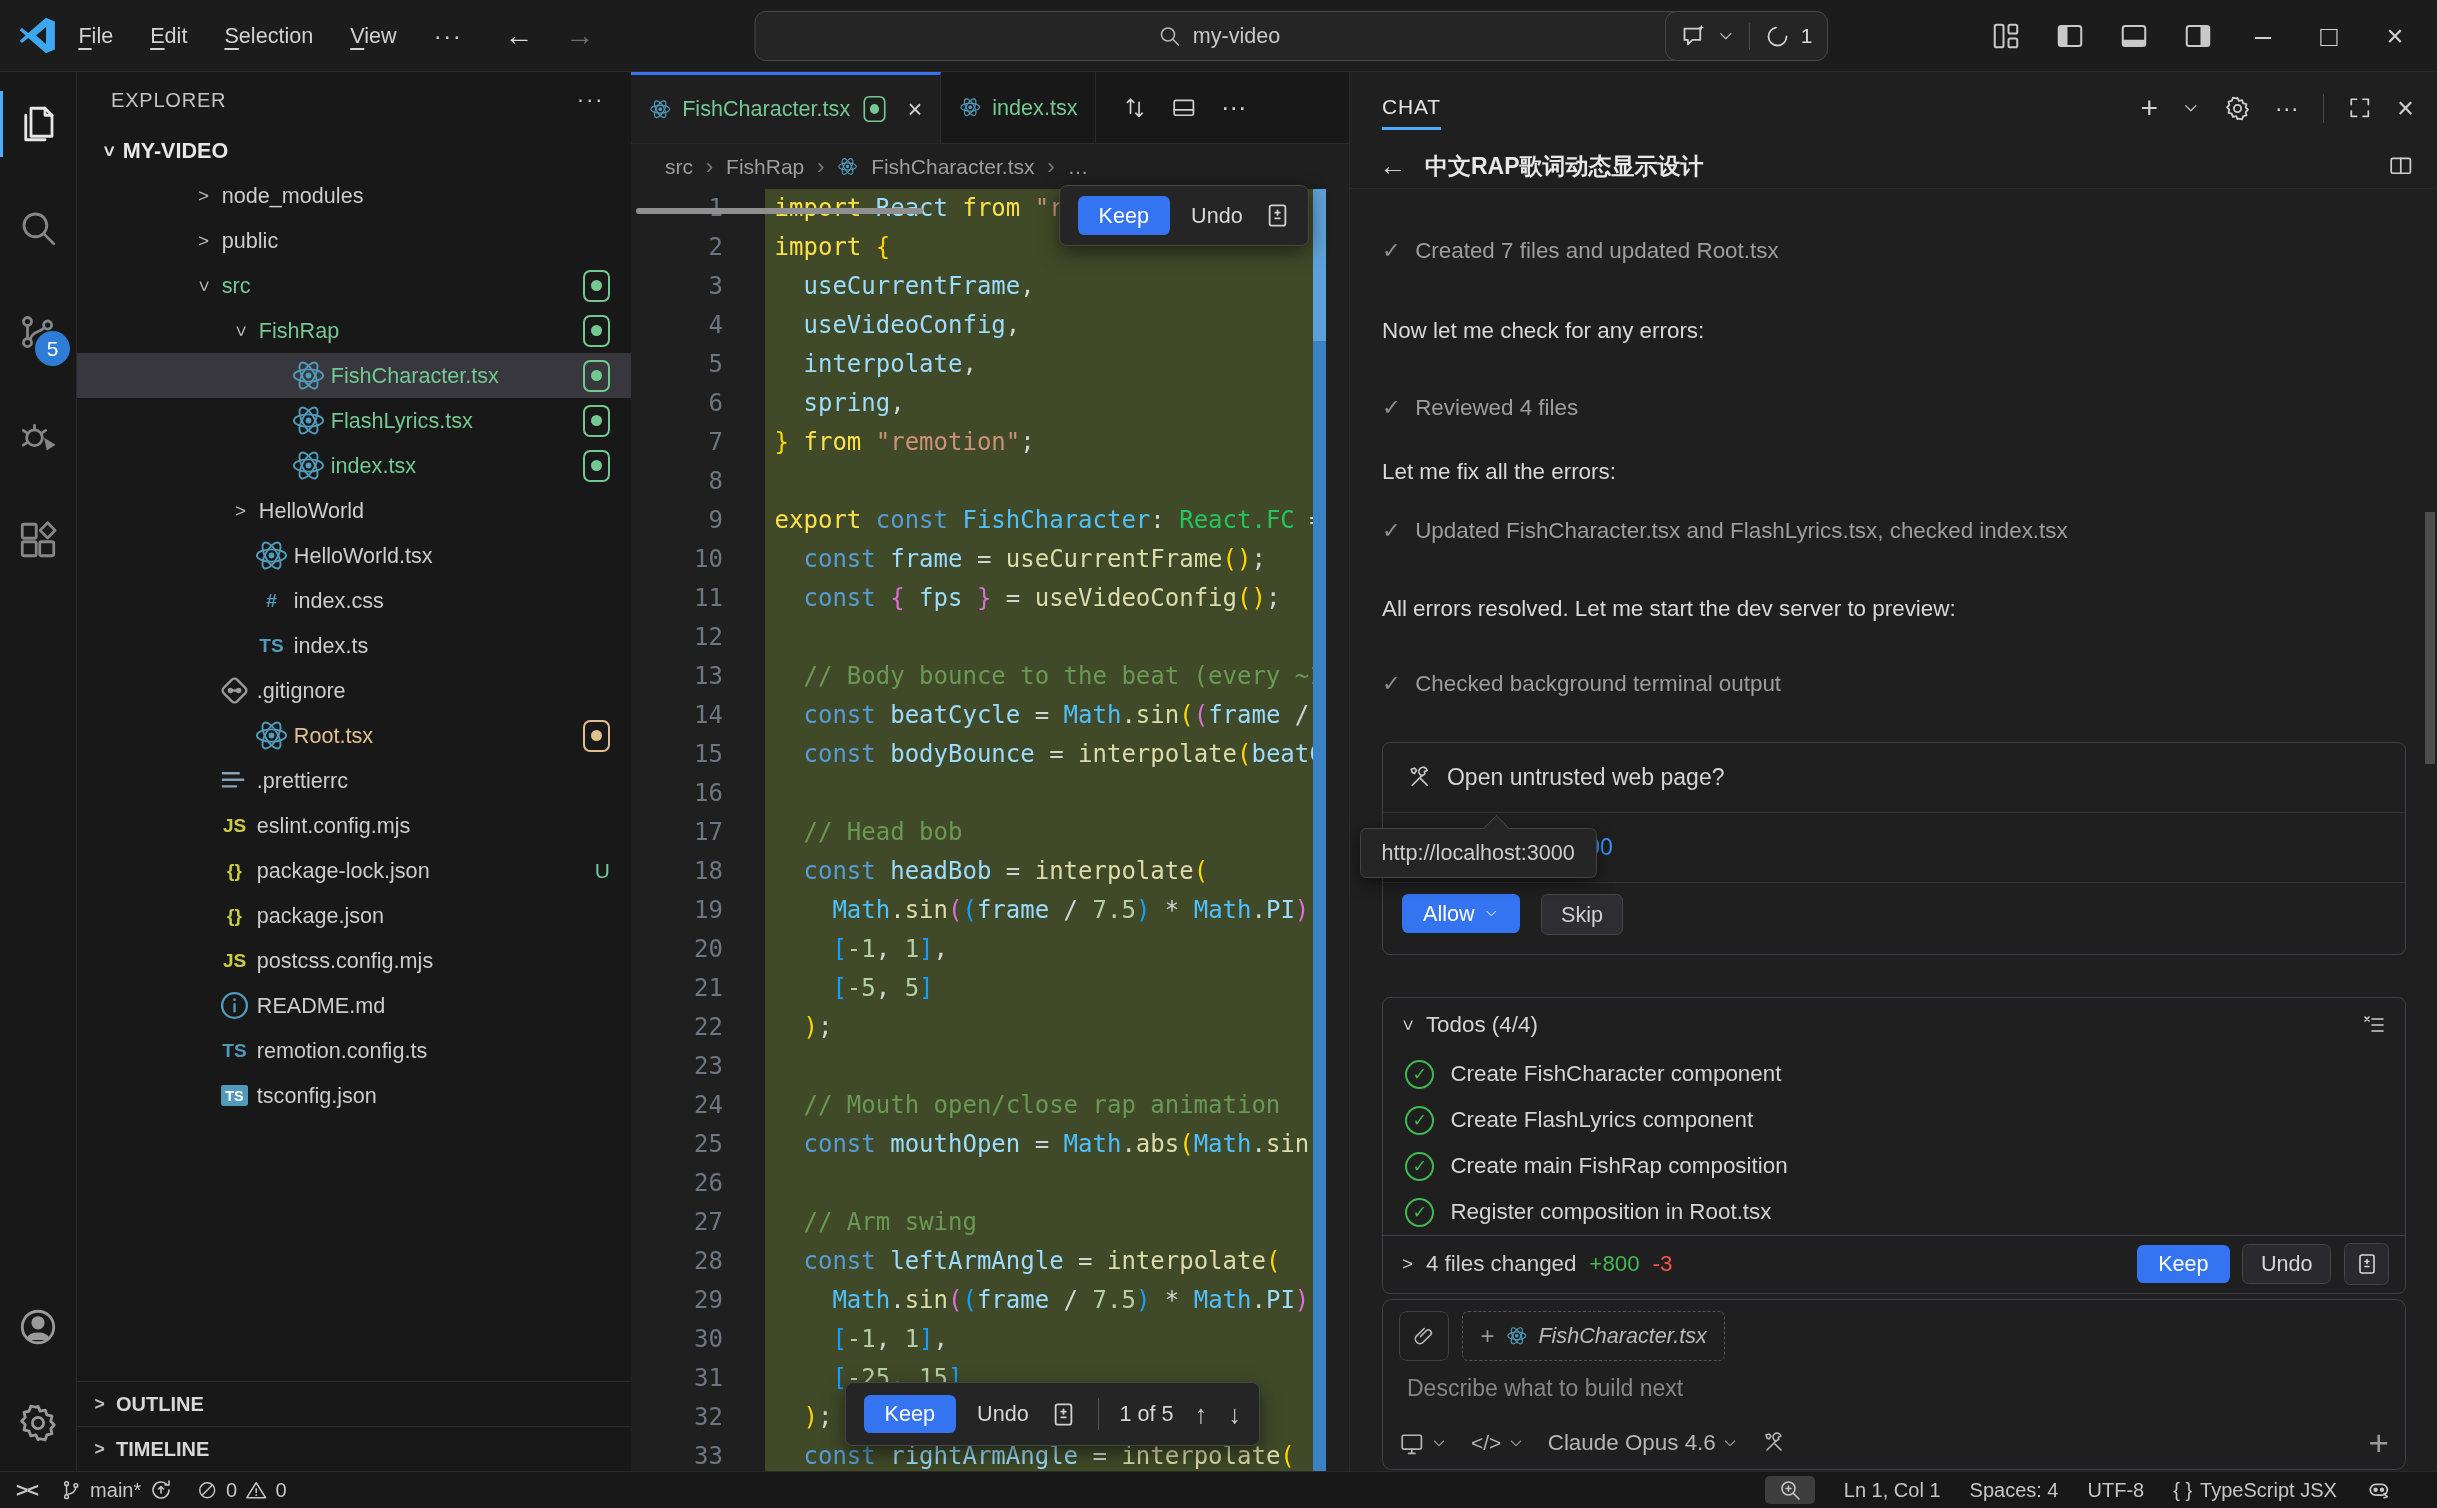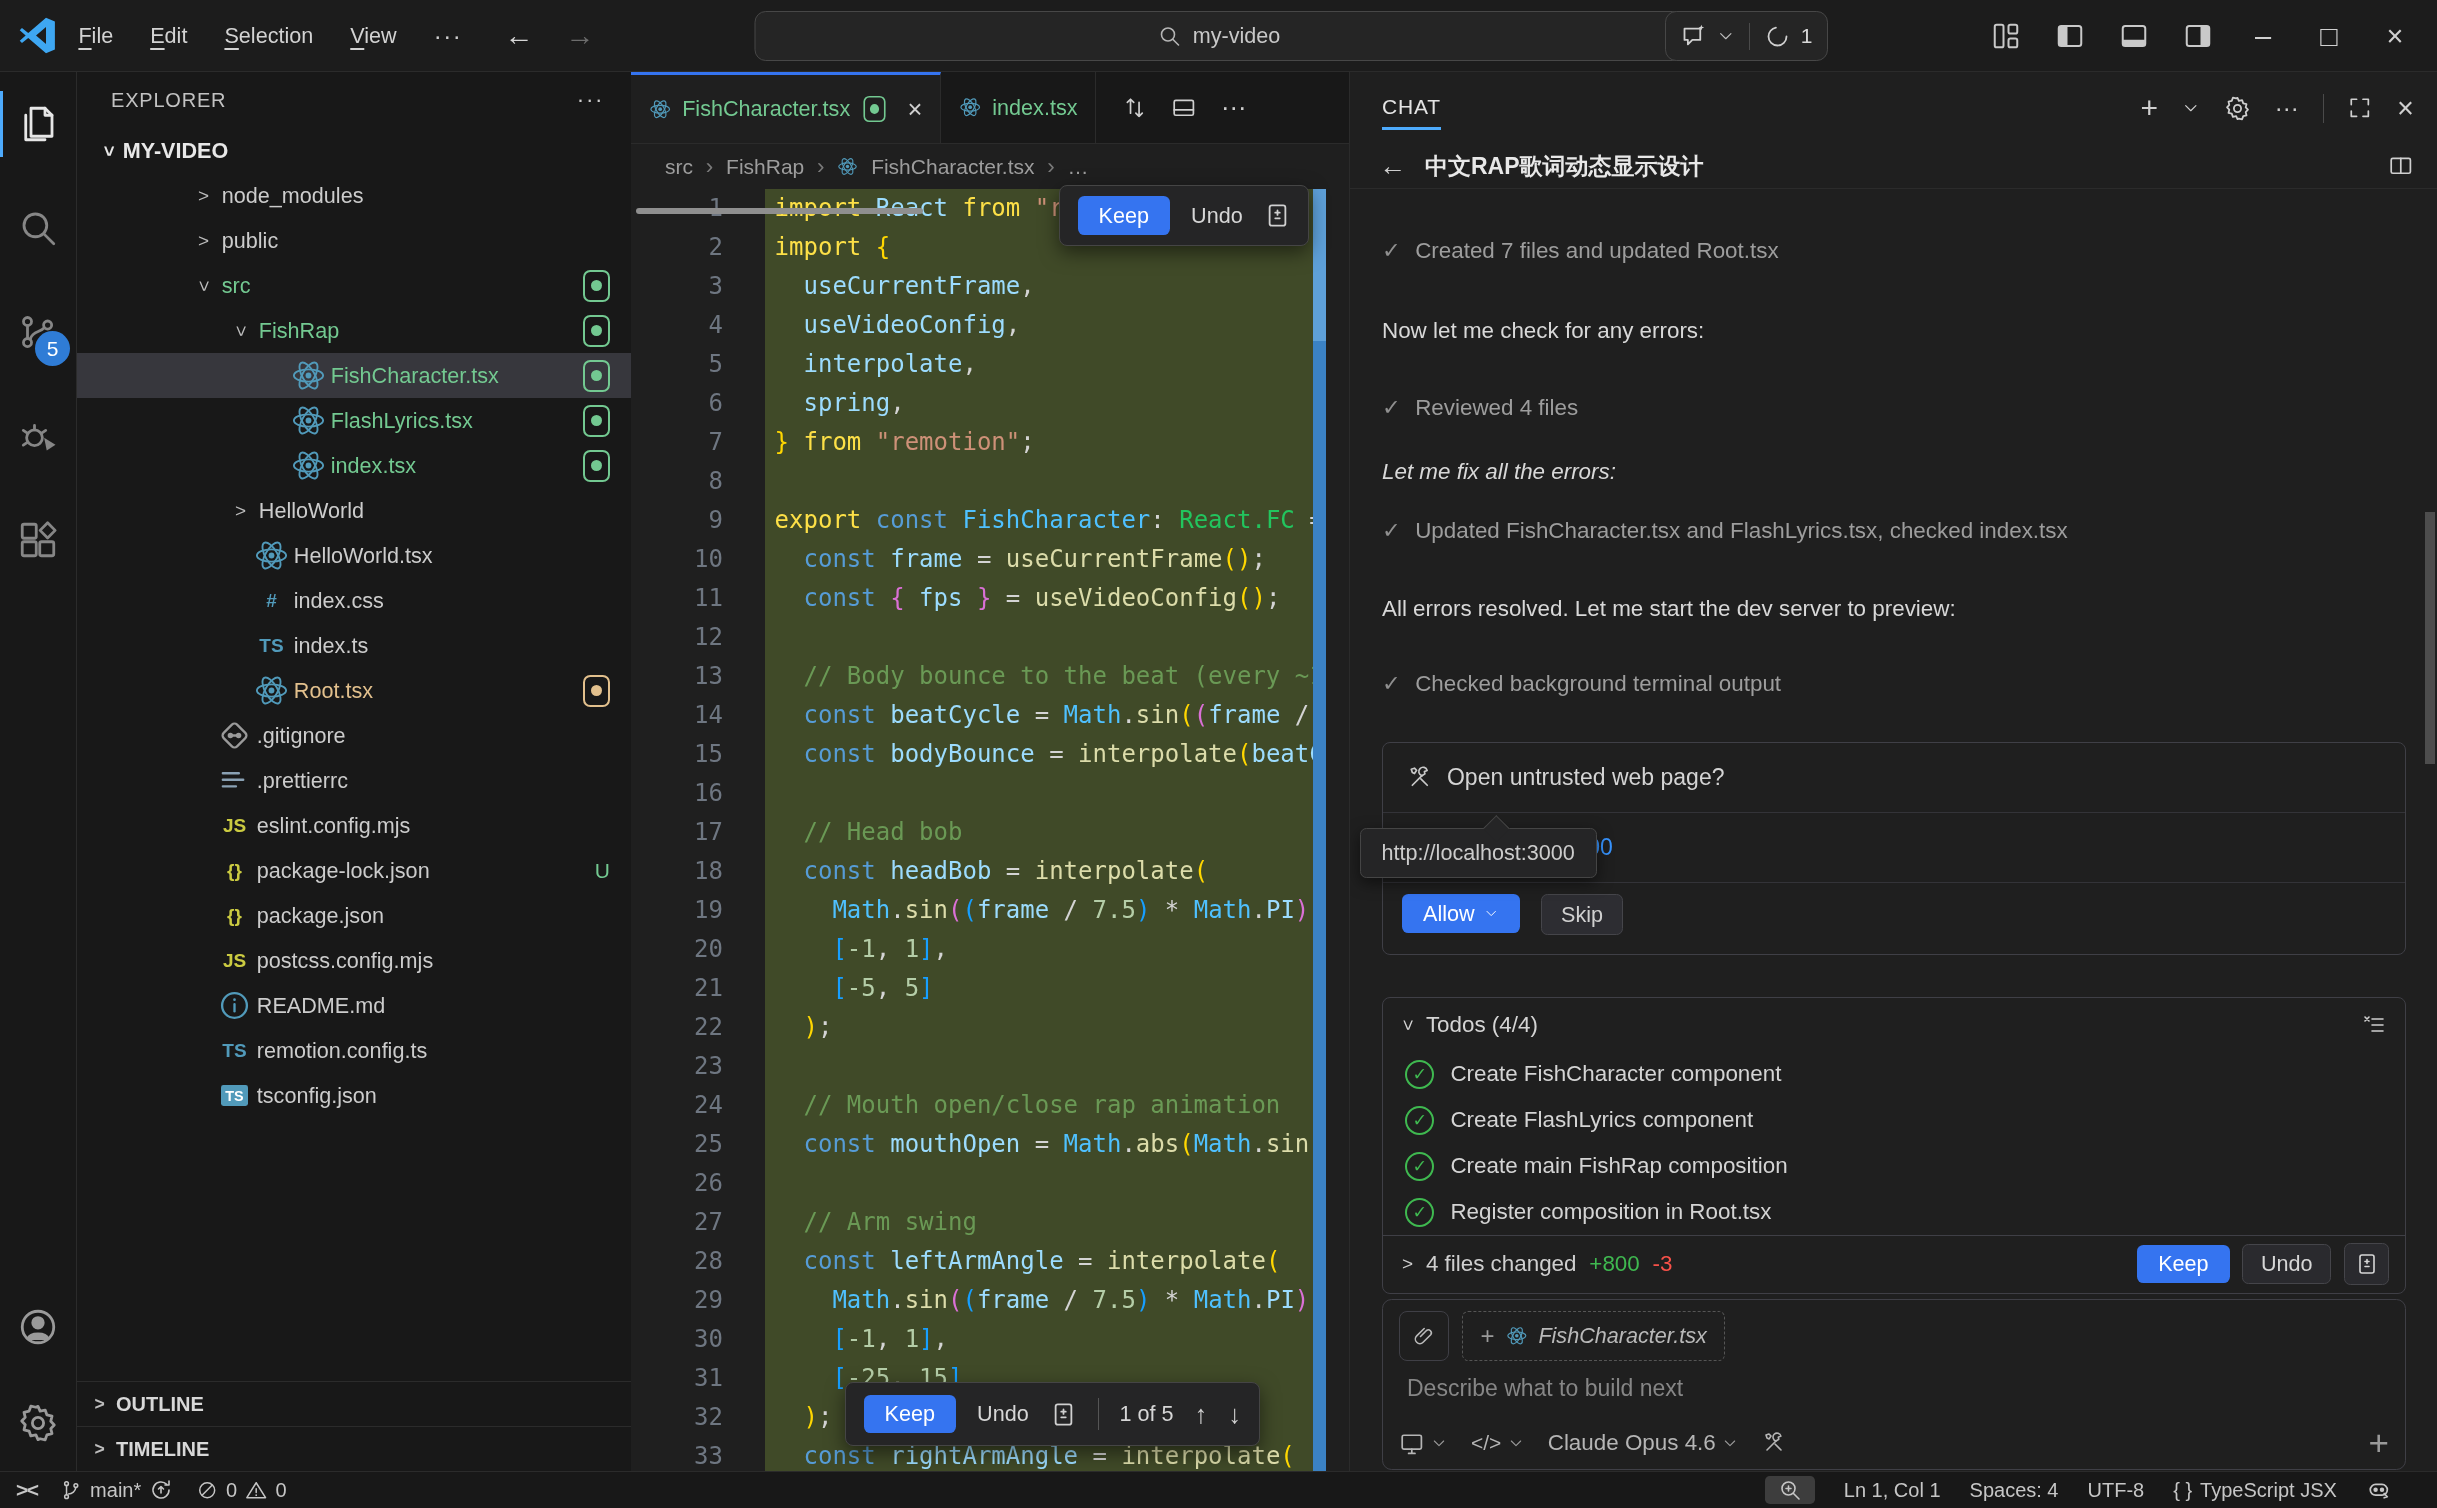--- a/index.html
+++ b/index.html
@@ -428,48 +428,48 @@
         <div class="trow" style="padding-left: 150px;">
           <span class="chev"></span>
           <span class="ficon txtic" style="color:#519aba;font-size:19px">#</span>
           <span class="lbl" style="color:#cccccc">index.css</span>
         </div>
         <div class="trow" style="padding-left: 150px;">
           <span class="chev"></span>
           <span class="ficon txtic" style="color:#519aba;font-size:19px">TS</span>
           <span class="lbl" style="color:#cccccc">index.ts</span>
         </div>
+        <div class="trow" style="padding-left: 113px;">
+          <span class="chev"></span>
+          <span class="ficon" style="color:#9a9a9a">
+            <svg viewBox="0 0 24 24" fill="none" stroke="currentColor" stroke-width="1.6" stroke-linecap="round" stroke-linejoin="round">
+              <rect x="5.5" y="5.5" width="13" height="13" rx="2.5" transform="rotate(45 12 12)"></rect>
+              <circle cx="9.2" cy="12" r="1.1" fill="currentColor"></circle>
+              <circle cx="14.8" cy="12" r="1.1" fill="currentColor"></circle>
+              <path d="M10.3 12h3.4"></path>
+            </svg>
+          </span>
+          <span class="lbl" style="color:#cccccc">.gitignore</span>
+        </div>
         <div class="trow" style="padding-left: 150px;">
           <span class="chev"></span>
           <span class="ficon" style="color:#519aba">
             <svg viewBox="0 0 24 24">
               <circle cx="12" cy="12" r="2" fill="currentColor"></circle>
               <g fill="none" stroke="currentColor" stroke-width="1.3">
                 <ellipse cx="12" cy="12" rx="10" ry="4.2"></ellipse>
                 <ellipse cx="12" cy="12" rx="10" ry="4.2" transform="rotate(60 12 12)"></ellipse>
                 <ellipse cx="12" cy="12" rx="10" ry="4.2" transform="rotate(120 12 12)"></ellipse>
               </g>
             </svg>
           </span>
           <span class="lbl" style="color:#E2C08D">Root.tsx</span>
           <span class="mod-badge yellow">
             <i></i>
           </span>
-        </div>
-        <div class="trow" style="padding-left: 113px;">
-          <span class="chev"></span>
-          <span class="ficon" style="color:#9a9a9a">
-            <svg viewBox="0 0 24 24" fill="none" stroke="currentColor" stroke-width="1.6" stroke-linecap="round" stroke-linejoin="round">
-              <rect x="5.5" y="5.5" width="13" height="13" rx="2.5" transform="rotate(45 12 12)"></rect>
-              <circle cx="9.2" cy="12" r="1.1" fill="currentColor"></circle>
-              <circle cx="14.8" cy="12" r="1.1" fill="currentColor"></circle>
-              <path d="M10.3 12h3.4"></path>
-            </svg>
-          </span>
-          <span class="lbl" style="color:#cccccc">.gitignore</span>
         </div>
         <div class="trow" style="padding-left: 113px;">
           <span class="chev"></span>
           <span class="ficon" style="color:#8aa1b4">
             <svg viewBox="0 0 24 24" fill="none" stroke="currentColor" stroke-width="1.6" stroke-linecap="round" stroke-linejoin="round">
               <path d="M4 7h11M4 11.5h14M4 16h9"></path>
             </svg>
           </span>
           <span class="lbl" style="color:#cccccc">.prettierrc</span>
         </div>
@@ -708,21 +708,21 @@
       <div id="chatmsgs">
           <div class="cmsg checked" style="margin-top: 46px;">
             <span class="ck">✓</span>
             <span>Created 7 files and updated Root.tsx</span>
           </div>
           <div class="cmsg plain" style="margin-top: 48px;"><span>Now let me check for any errors:</span></div>
           <div class="cmsg checked" style="margin-top: 45px;">
             <span class="ck">✓</span>
             <span>Reviewed 4 files</span>
           </div>
-          <div class="cmsg plain" style="margin-top: 32px; font-style: italic;"><span>Let me fix all the errors:</span></div>
+          <div class="cmsg plain" style="margin-top: 32px;"><span>Let me fix all the errors:</span></div>
           <div class="cmsg checked" style="margin-top: 27px;">
             <span class="ck">✓</span>
             <span>Updated FishCharacter.tsx and FlashLyrics.tsx, checked index.tsx</span>
           </div>
           <div class="cmsg plain" style="margin-top: 46px;"><span>All errors resolved. Let me start the dev server to preview:</span></div>
           <div class="cmsg checked" style="margin-top: 43px;">
             <span class="ck">✓</span>
             <span>Checked background terminal output</span>
           </div>
         </div>

